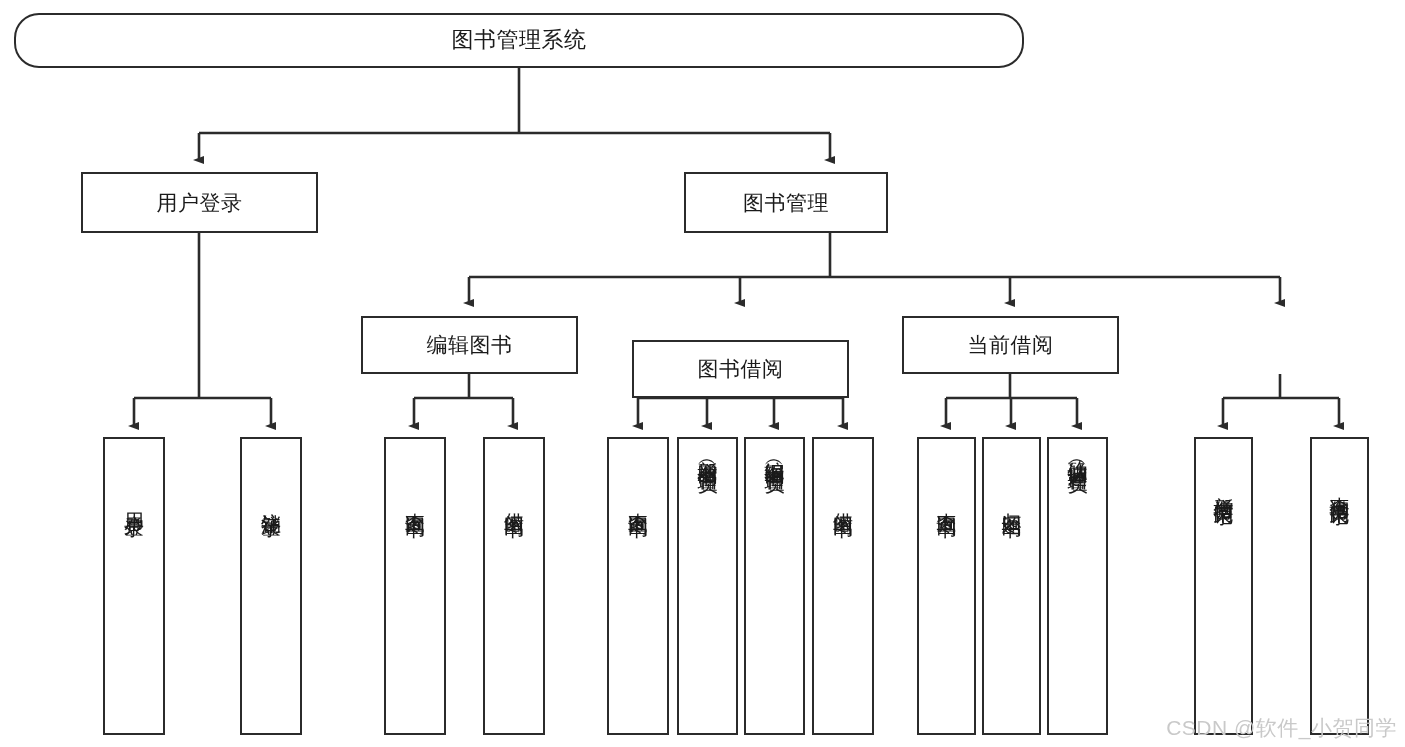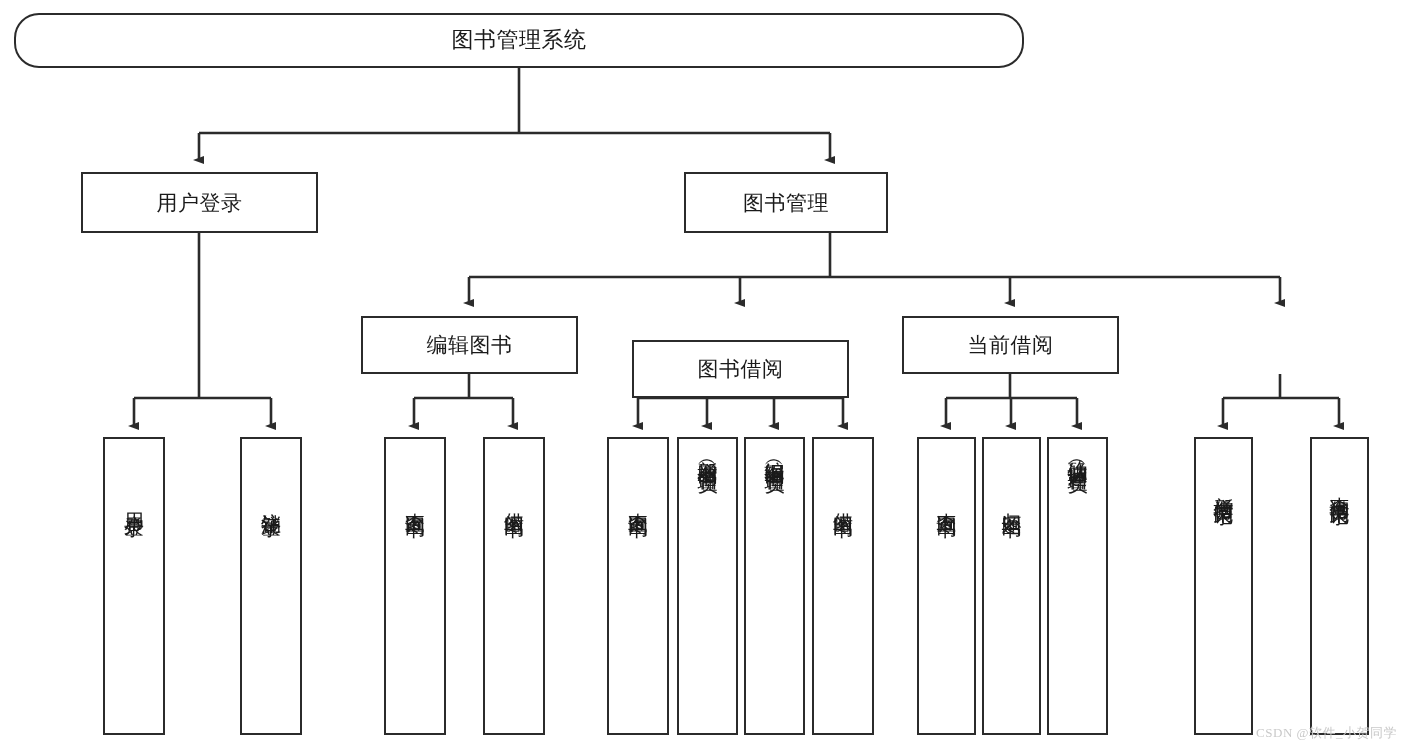--- a/index.html
+++ b/index.html
@@ -63,25 +63,24 @@
   .node.vertical.mid .vlabel {
     margin-top: 52px;
   }
   .node.vertical.mid2 .vlabel {
     margin-top: 36px;
   }
   .watermark {
     position: absolute;
     right: 8px;
     bottom: 5px;
-    font-size: 13px;
+    font-size: 21px;
     color: #c9c9c9;
     white-space: nowrap;
     letter-spacing: 0.5px;
-    font-family: Liberation Serif, serif;
   }
 </style>
 </head>
 <body>
 
 <div id="diagram-root">
 
   <svg class="connectors" viewBox="0 0 1405 747">
     <defs>
       <marker id="arrow" markerWidth="11" markerHeight="11" refX="4" refY="5" orient="auto" markerUnits="userSpaceOnUse">

